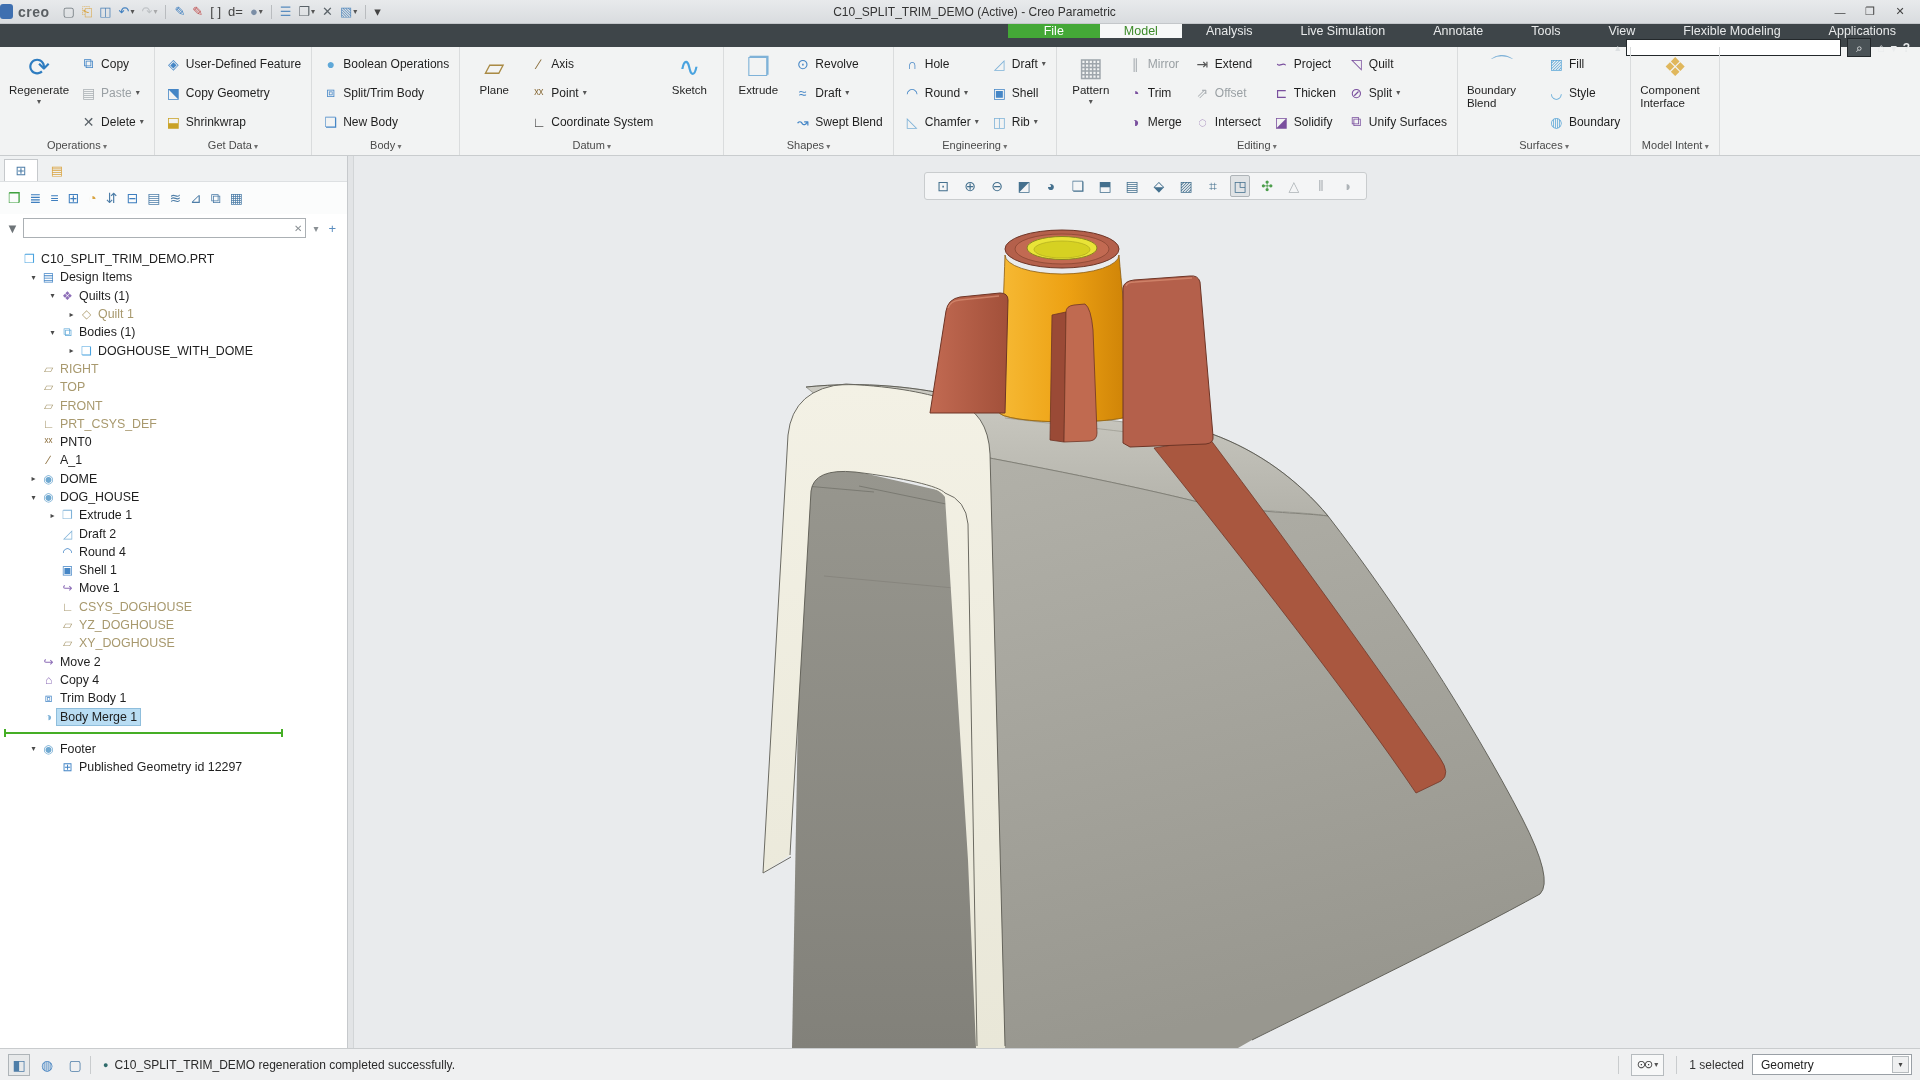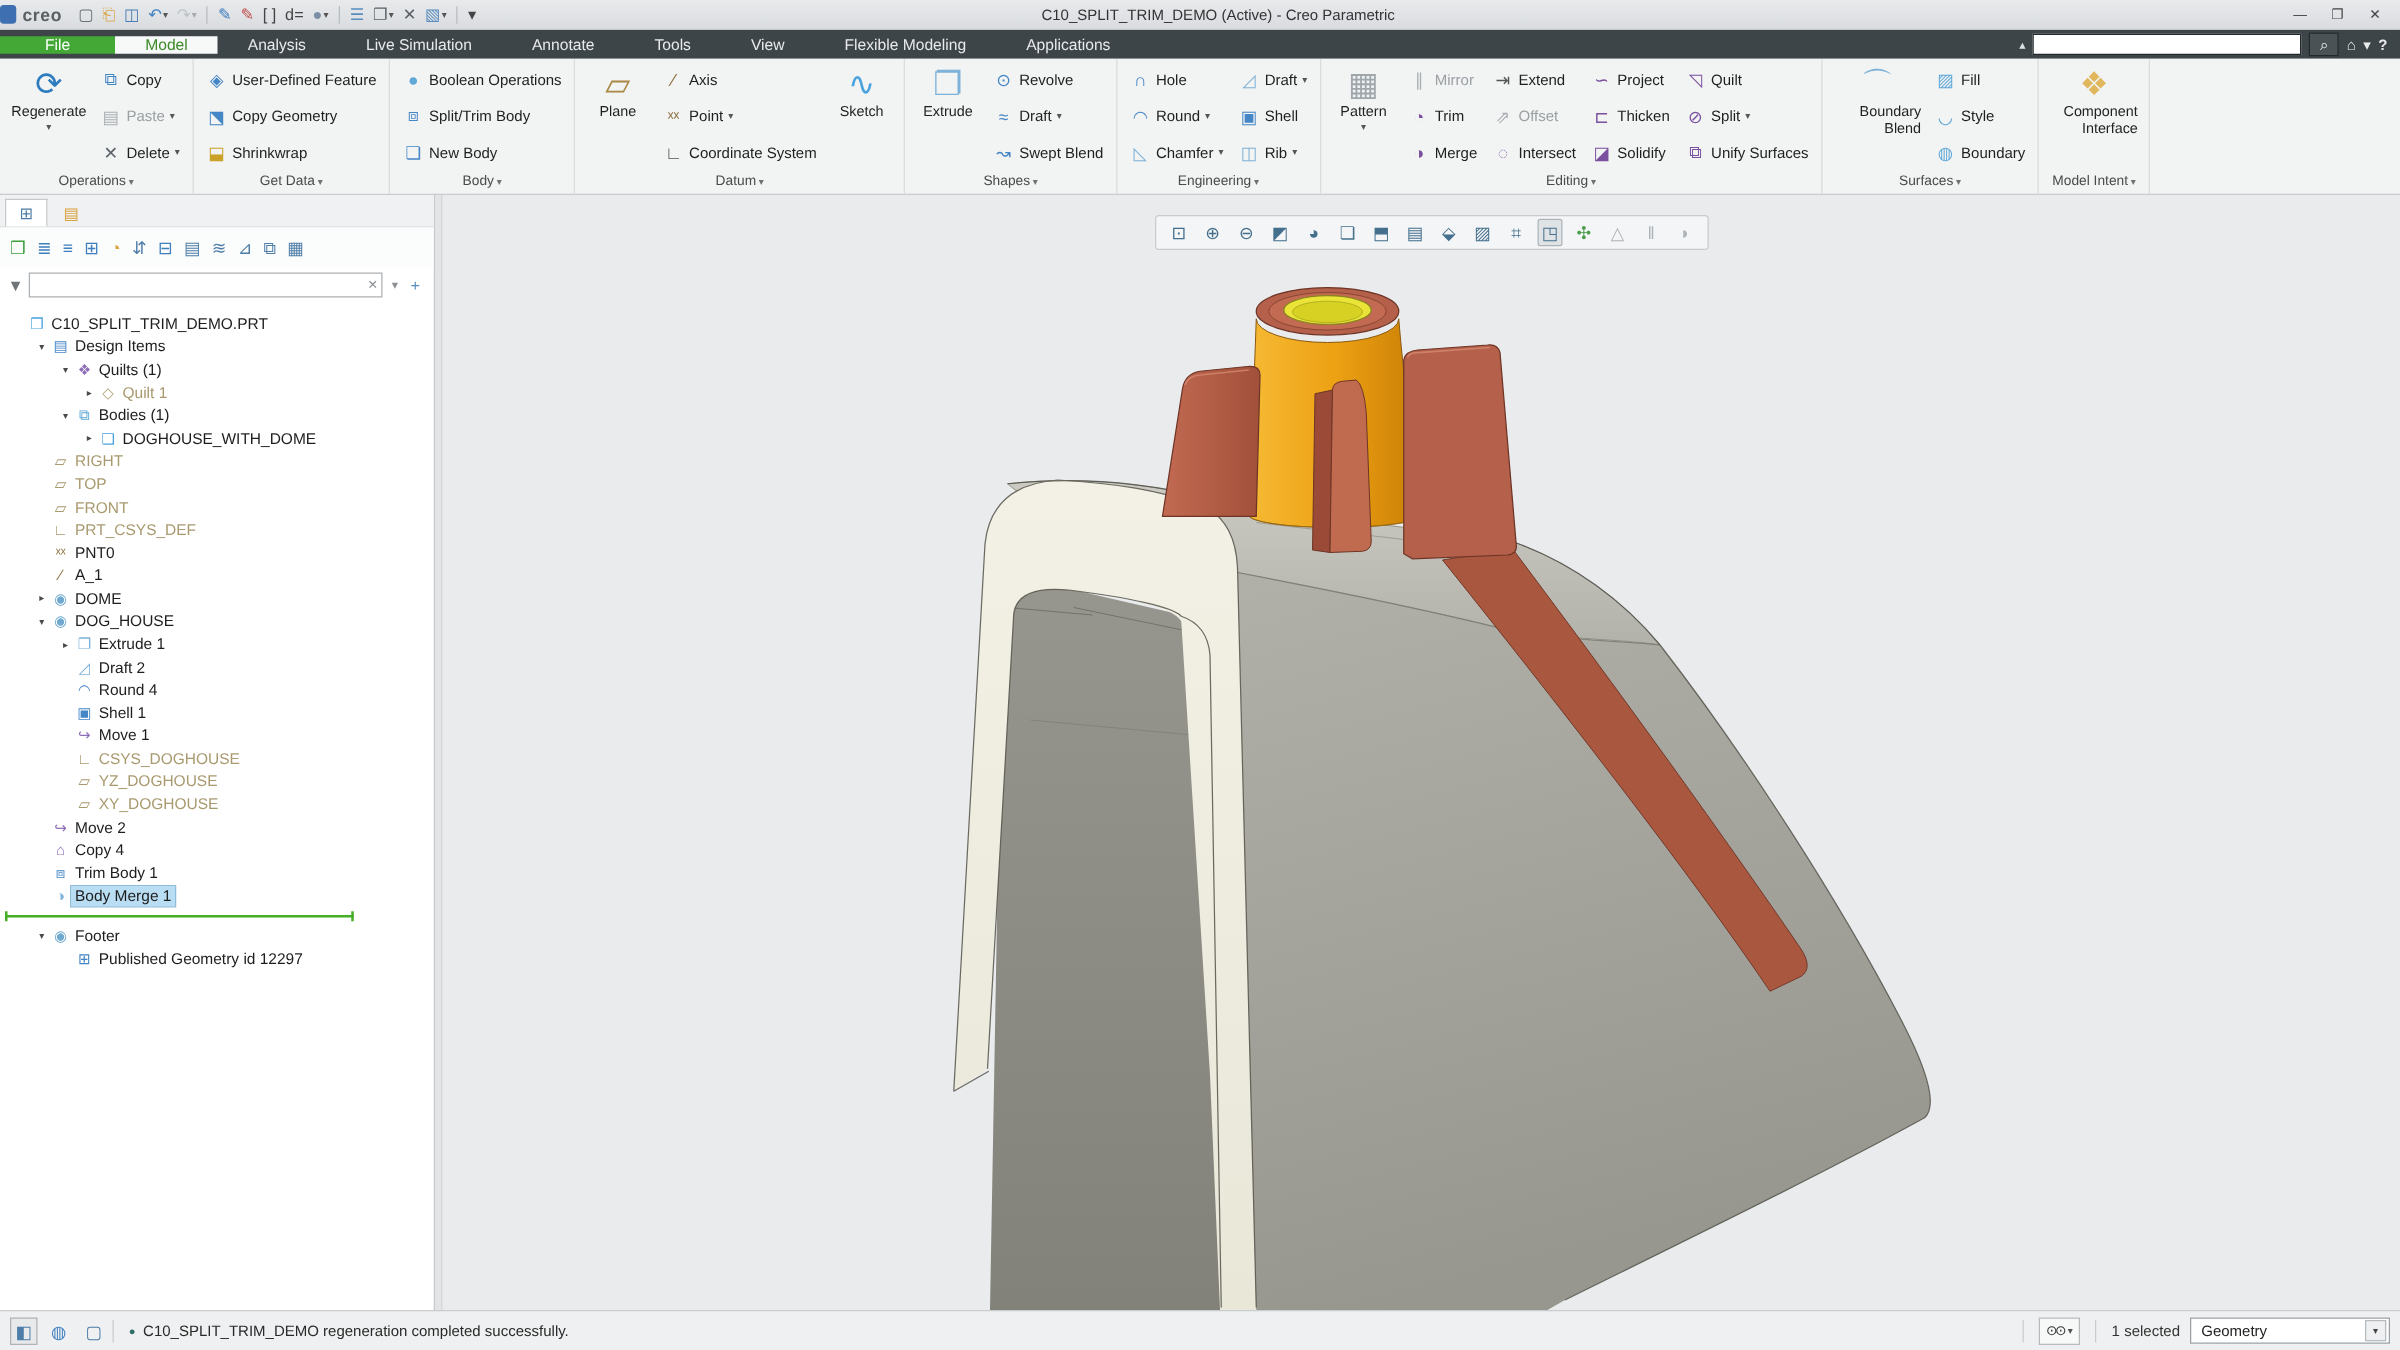--- a/index.html
+++ b/index.html
@@ -14,21 +14,21 @@
   .qbtn { display:inline-flex; align-items:center; gap:1px; padding:1px 2px; border-radius:2px; cursor:default; }
   .qbtn .ic { font-size:13px; line-height:13px; }
   .qbtn.dis { opacity:.4; }
   .qsep { width:1px; height:14px; background:#B9BCBF; margin:0 3px; }
   .dd-mini { font-size:8px; color:#555; }
   #win-title { position:absolute; left:0; right:0; text-align:center; font-size:12px; color:#333; pointer-events:none;margin-left:29px; }
   #win-controls { margin-left:auto; display:flex; gap:2px; padding-right:6px; }
   .wbtn { width:28px; height:18px; display:flex; align-items:center; justify-content:center; font-size:11px; color:#444; }
 
   
-  #tabbar { height:23px; background:#3E4549; display:flex; align-items:center; }
+  #tabbar { height:23px; background:#3E4549; display:flex; align-items:flex-end;flex-direction:column; }
   .tab { padding:0 24px; display:flex; align-items:center; color:#E8EAEB; font-size:12.5px; cursor:default; }
   .tab.file { background:#44A837; color:#FFF; padding:0 36px; }
   .tab.active { background:#F7F8F8; color:#3C8A28; }
   #tabbar-right { margin-left:auto; display:flex; align-items:center; gap:6px; padding-right:10px; }
   #collapse-ribbon { color:#DDE0E2; font-size:10px; }
   #cmd-search { width:215px; height:17px; border:1px solid #23282B; background:#FFF; font-size:11px; padding:0 4px; }
   .tb-ic { color:#E8EAEB; font-size:12px; display:inline-flex; align-items:center; }
   #search-go { background:#4A5256; border:1px solid #23282B; width:24px; height:19px; justify-content:center; }
 
   
@@ -37,21 +37,21 @@
   .rcells { flex:1; display:flex; align-items:flex-start; padding:2px 5px 0 5px; gap:2px; }
   .rlabel { height:16px; text-align:center; font-size:11px; color:#4A4A4A; white-space:nowrap; padding:0 10px; }
   .rlabel:after { content:" ▾"; font-size:8px; color:#707070; }
   .rcol { display:flex; flex-direction:column; }
   .rsmall { display:flex; align-items:center; gap:4px; height:29px; padding:0 5px; background:none; border:0; font-family:inherit; font-size:12px; color:#1F1F1F; white-space:nowrap; text-align:left; }
   .rsmall .ic { width:17px; font-size:14px; text-align:center; }
   .rsmall.dis { color:#9AA0A4; }
   .rsmall.dis .ic { color:#ABB0B4 !important; }
   .rlarge { display:flex; flex-direction:column; align-items:center; justify-content:flex-start; min-width:58px; max-width:78px; padding:3px 4px 0 4px; background:none; border:0; font-family:inherit; font-size:11.5px; color:#1F1F1F; }
   .rlarge .ic { font-size:26px; line-height:30px; height:32px; }
-  .rlarge .rlab { text-align:right; line-height:1.15; }
+  .rlarge .rlab { text-align:left; line-height:1.15; }
   .dd { font-size:8px; color:#555; }
 
   
   #main { display:flex; height:892px; }
   #left-panel { width:348px; background:#FFF; border-right:1px solid #C6C9CC; display:flex; flex-direction:column; }
   #panel-tabs { height:26px; background:#EFF1F2; display:flex; align-items:flex-end; padding-left:4px; gap:2px; border-bottom:1px solid #DDE0E2; }
   .ptab { width:34px; height:22px; display:flex; align-items:center; justify-content:center; font-size:13px; }
   .ptab.active { background:#FFF; border:1px solid #C6C9CC; border-bottom:0; }
   #tree-toolbar { height:32px; display:flex; align-items:center; gap:9px; padding:0 8px; background:#FBFCFC; }
   #tree-toolbar .ic { font-size:14px; color:#4E7EA8; }

